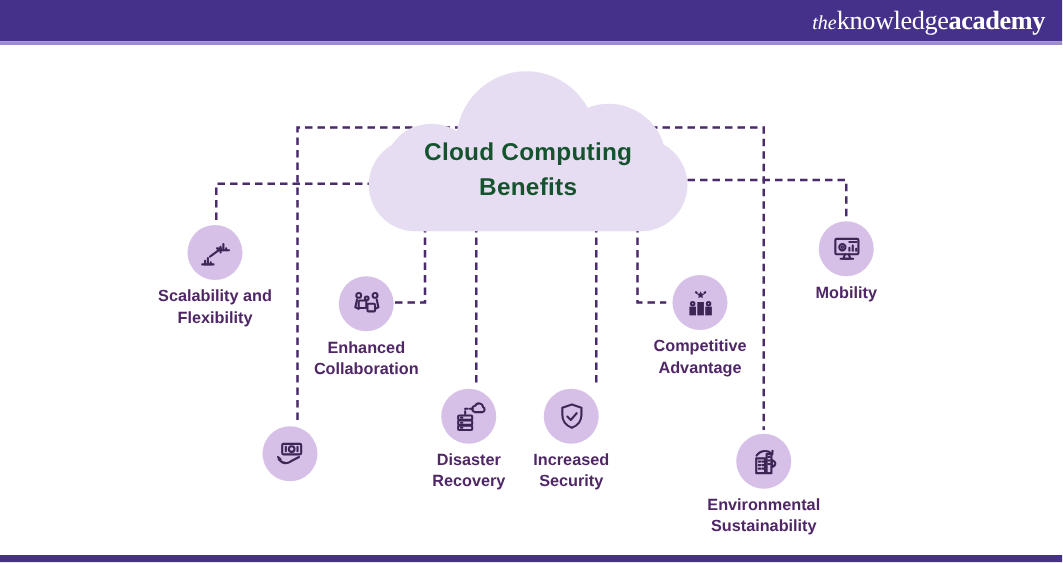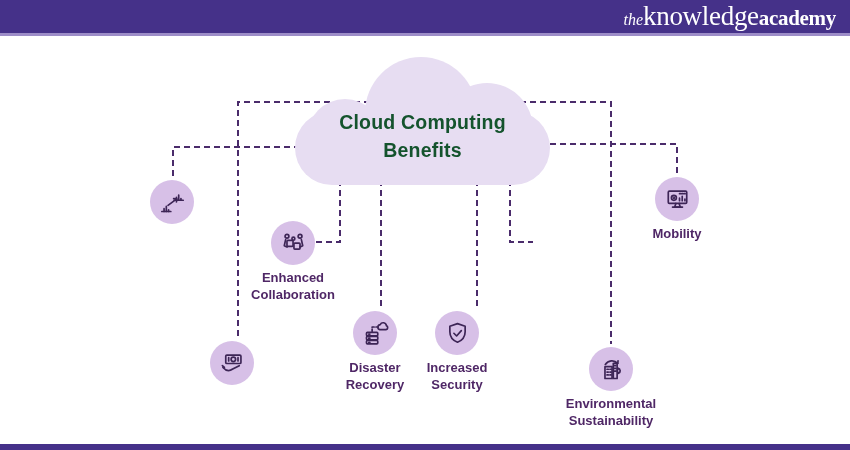--- a/index.html
+++ b/index.html
@@ -5,21 +5,21 @@
   html,body{margin:0;padding:0;background:#fff;}
   .canvas{position:relative;width:850px;height:450px;background:#ffffff;overflow:hidden;
           font-family:"Liberation Sans",sans-serif;}
   
   .topbar{position:absolute;left:0;top:0;width:850px;height:33px;background:#453189;
           display:flex;align-items:center;justify-content:flex-end;padding-right:14px;box-sizing:border-box;z-index:5;}
   .accent-line{position:absolute;left:0;top:33px;width:850px;height:3px;background:#9d8dc8;z-index:5;}
   .botbar{position:absolute;left:0;bottom:0;width:850px;height:6px;background:#453189;z-index:5;}
   .logo{color:#ffffff;font-family:"Liberation Serif",serif;white-space:nowrap;line-height:1;}
   .lg-the{font-style:italic;font-size:16px;}
-  .lg-k{font-size:27px;font-weight:normal;letter-spacing:-0.3px;}
+  .lg-k{font-size:21px;font-weight:normal;letter-spacing:-0.3px;}
   .lg-a{font-size:21px;font-weight:bold;letter-spacing:-0.3px;}
   
   .connectors{position:absolute;left:0;top:0;z-index:1;pointer-events:none;}
   .connectors polyline{fill:none;stroke:#4a2b6b;stroke-width:2;stroke-dasharray:6 4;}
   
   .cloud{position:absolute;left:295px;top:57px;width:255px;height:128px;z-index:2;}
   .puff{position:absolute;background:#e7ddf2;border-radius:50%;}
   .p1{left:70px;top:0;width:112px;height:112px;}
   .p2{left:12px;top:42px;width:76px;height:76px;}
   .p3{left:146px;top:26px;width:92px;height:92px;}
@@ -79,20 +79,22 @@
     <div class="bubble">
       <svg viewBox="0 0 24 24">
         <path d="M2.5 20h8"></path>
           <path d="M4.5 20v-2.5M6.5 20v-4.5M8.5 20v-1.5"></path>
         <path d="M13.5 10h8"></path>
           <path d="M15.5 10V7.5M17.5 10V5.5M19.5 10V8.5"></path>
         <path d="M8 14.5l7.5-5.5"></path>
           <path d="M13 8.6l2.8.2-.3 2.7"></path>
       </svg>
     </div>
+    <div class="label">Scalability and
+Flexibility</div>
   </div>
 
   <div class="node pos-1">
     <div class="bubble">
       <svg viewBox="0 0 24 24">
         <circle cx="6.2" cy="5.6" r="1.7"></circle>
           <circle cx="17.8" cy="5.6" r="1.7"></circle>
         <path d="M5 8.5L3.8 14l2.4 1.2"></path>
           <path d="M19 8.5L20.2 14l-2.4 1.2"></path>
         <rect x="6.2" y="9.2" width="5.4" height="5.4" rx="0.8"></rect>
@@ -135,20 +137,37 @@
     <div class="bubble">
       <svg viewBox="0 0 24 24">
         <path d="M12 3.2l6.8 2.3v4.9c0 4.8-3.2 7.9-6.8 9.4-3.6-1.5-6.8-4.6-6.8-9.4V5.5z"></path>
         <path d="M8.8 11.8l2.4 2.4 4.2-4.8"></path>
       </svg>
     </div>
     <div class="label">Increased
 Security</div>
   </div>
 
+  <div class="node pos-5">
+    <div class="bubble">
+      <svg viewBox="0 0 24 24">
+        <g fill="#3d2556" stroke="none">
+          <rect x="4" y="14.5" width="4.7" height="6.2"></rect>
+          <rect x="9.65" y="11.2" width="4.7" height="9.5"></rect>
+          <rect x="15.3" y="14.5" width="4.7" height="6.2"></rect>
+          <path d="M12 3.6l.8 1.6 1.8.3-1.3 1.2.3 1.8-1.6-.9-1.6.9.3-1.8-1.3-1.2 1.8-.3z"></path>
+        </g>
+        <circle cx="6.35" cy="12.4" r="1.2"></circle>
+          <circle cx="17.65" cy="12.4" r="1.2"></circle>
+        <path d="M9.3 4.8l-.6-.6M14.7 4.8l.6-.6"></path>
+      </svg>
+    </div>
+    <div class="label">Competitive
+Advantage</div>
+  </div>
 
   <div class="node pos-6">
     <div class="bubble">
       <svg viewBox="0 0 24 24">
         <rect x="6.2" y="9.5" width="6.3" height="10.5"></rect>
         <path d="M8 11.8h1.1M10.6 11.8h1.1M8 14.3h1.1M10.6 14.3h1.1M8 16.8h1.1M10.6 16.8h1.1"></path>
         <rect x="13.6" y="6.5" width="3.4" height="13.5"></rect>
         <path d="M14.7 8.5h1.2M14.7 11h1.2M14.7 13.5h1.2"></path>
         <path d="M6.5 7.5a7 7 0 0 1 11-1"></path>
           <path d="M17.8 4.2l-.2 2.4-2.3-.4"></path>

